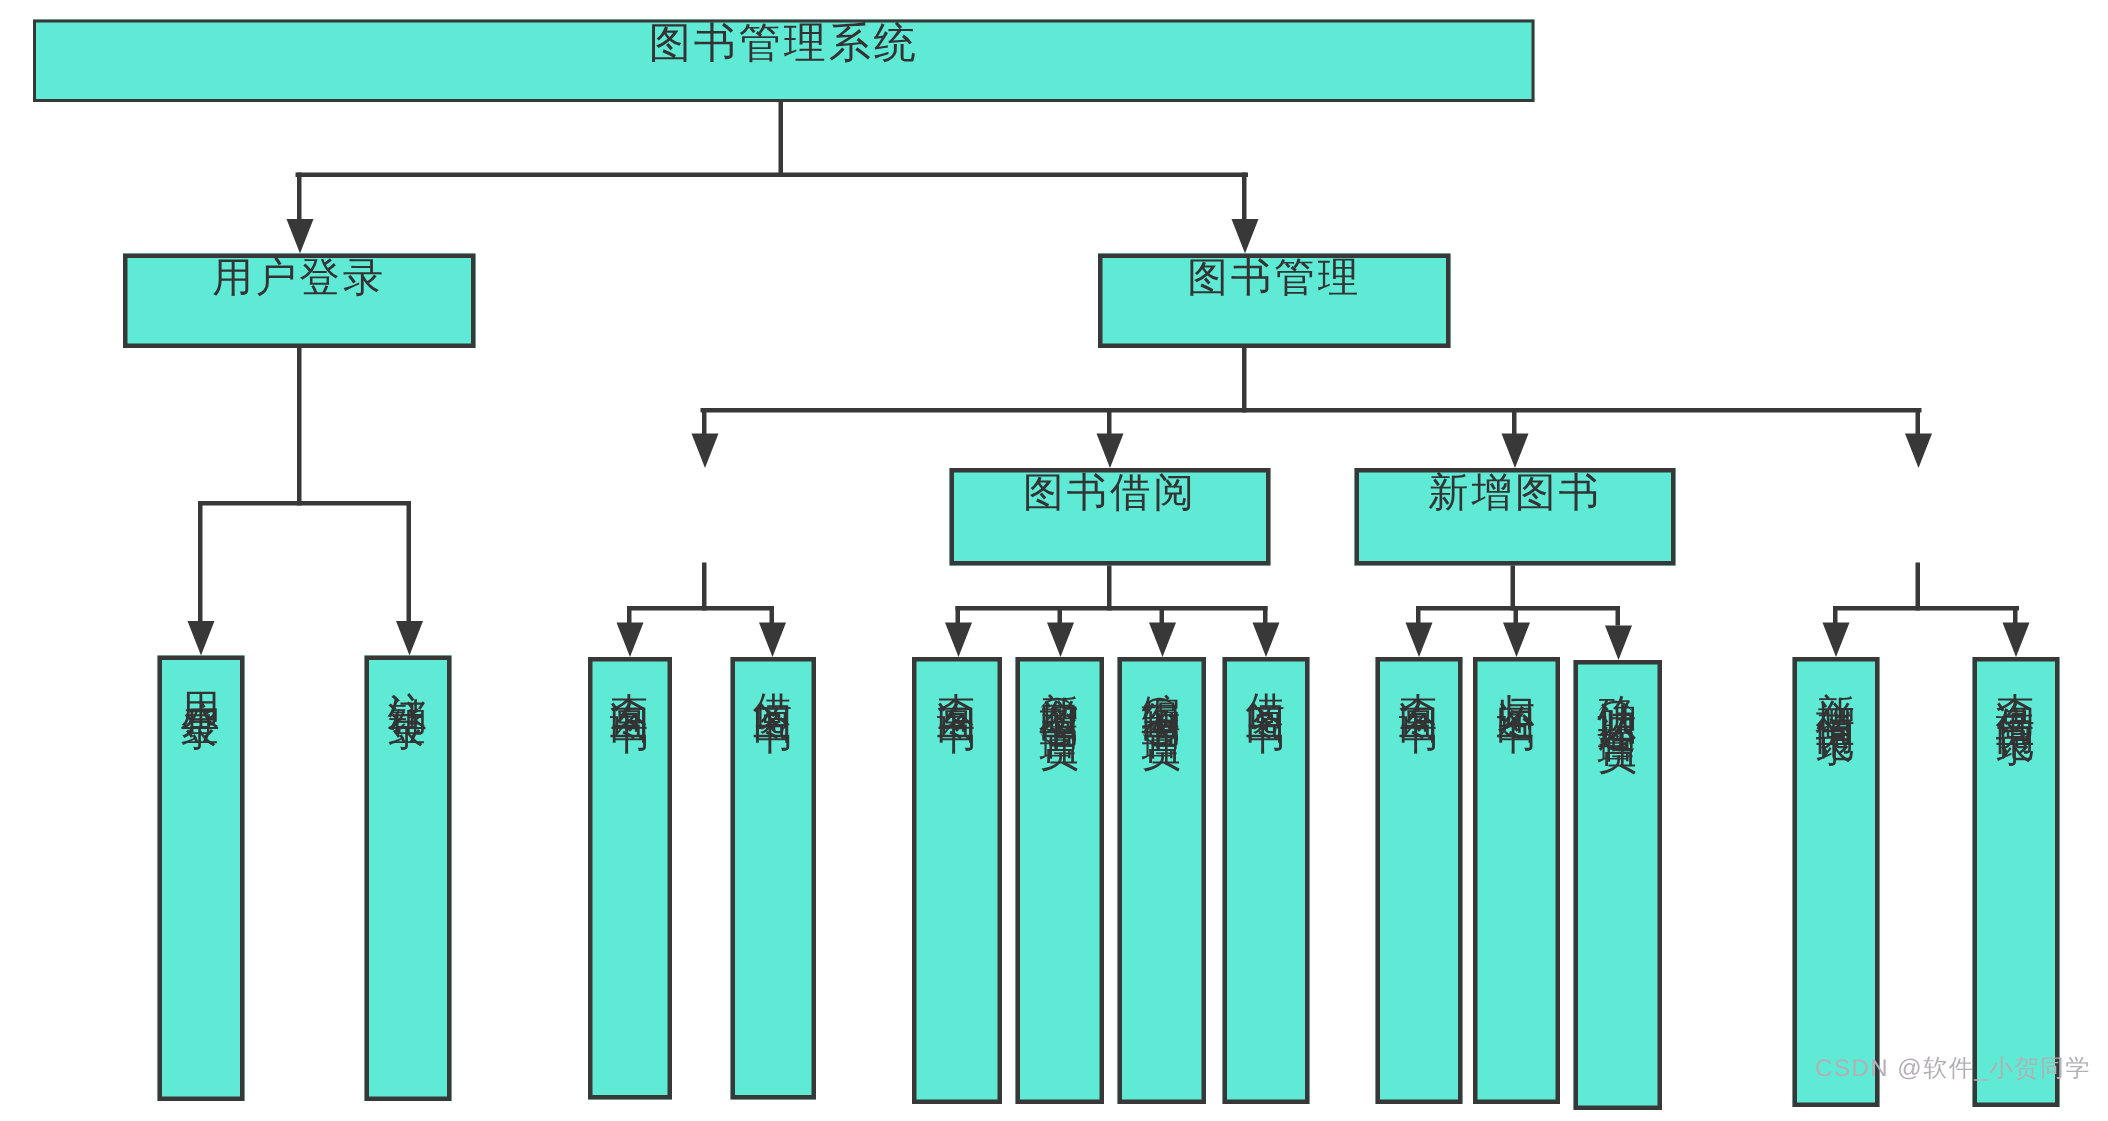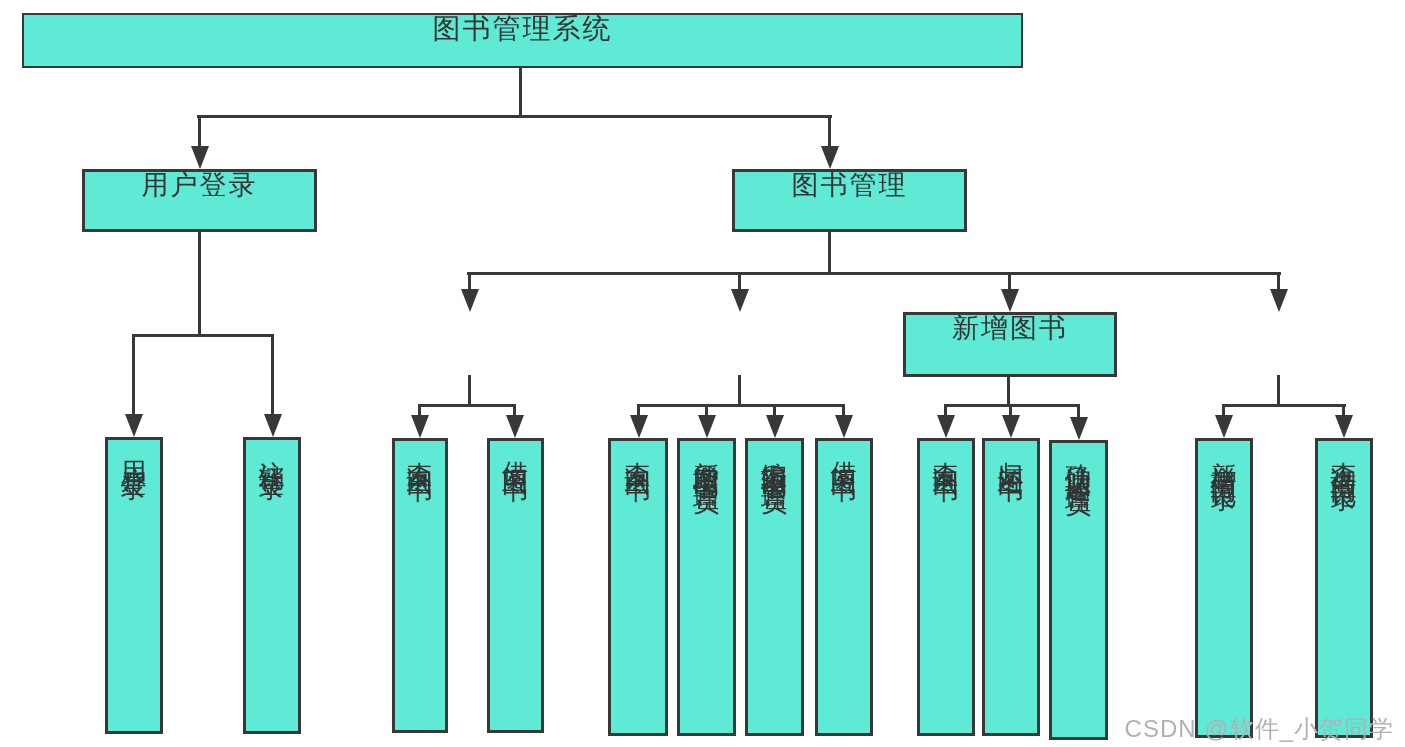--- a/index.html
+++ b/index.html
@@ -29,21 +29,21 @@
   }
   .box.v .lbl.long{letter-spacing:4px;}
   .vline{position:absolute;width:3px;background:var(--line);}
   .hline{position:absolute;height:3px;background:var(--line);}
   .arr{
     position:absolute;width:0;height:0;
     border-left:9px solid transparent;border-right:9px solid transparent;
     border-top:23px solid var(--line);
   }
   #watermark{
-    position:absolute;right:11px;bottom:2px;font-size:24px;
+    position:absolute;right:11px;bottom:24px;font-size:16px;
     color:var(--wm);letter-spacing:1px;white-space:nowrap;
   }
 </style>
 </head>
 <body>
 
 <div id="stage">
 
   <div class="vline" style="left:519px;top:66px;height:52px;"></div>
   <div class="hline" style="left:197px;top:115px;width:635px;"></div>
@@ -108,20 +108,23 @@
     <span class="lbl">图书管理系统</span>
   </div>
 
   <div class="box" style="left:82px;top:169px;width:235px;height:63px;">
     <span class="lbl">用户登录</span>
   </div>
   <div class="box" style="left:712px;top:169px;width:235px;height:63px;margin-left:20px;">
     <span class="lbl">图书管理</span>
   </div>
 
+  <div class="box" style="left:633px;top:312px;width:214px;height:65px;">
+    <span class="lbl">图书借阅</span>
+  </div>
   <div class="box" style="left:903px;top:312px;width:214px;height:65px;">
     <span class="lbl">新增图书</span>
   </div>
 
   <div class="box v" style="left:105px;top:437px;width:58px;height:297px;">
     <span class="lbl">用户登录</span>
   </div>
   <div class="box v" style="left:243px;top:437px;width:58px;height:297px;">
     <span class="lbl">注销登录</span>
   </div>

